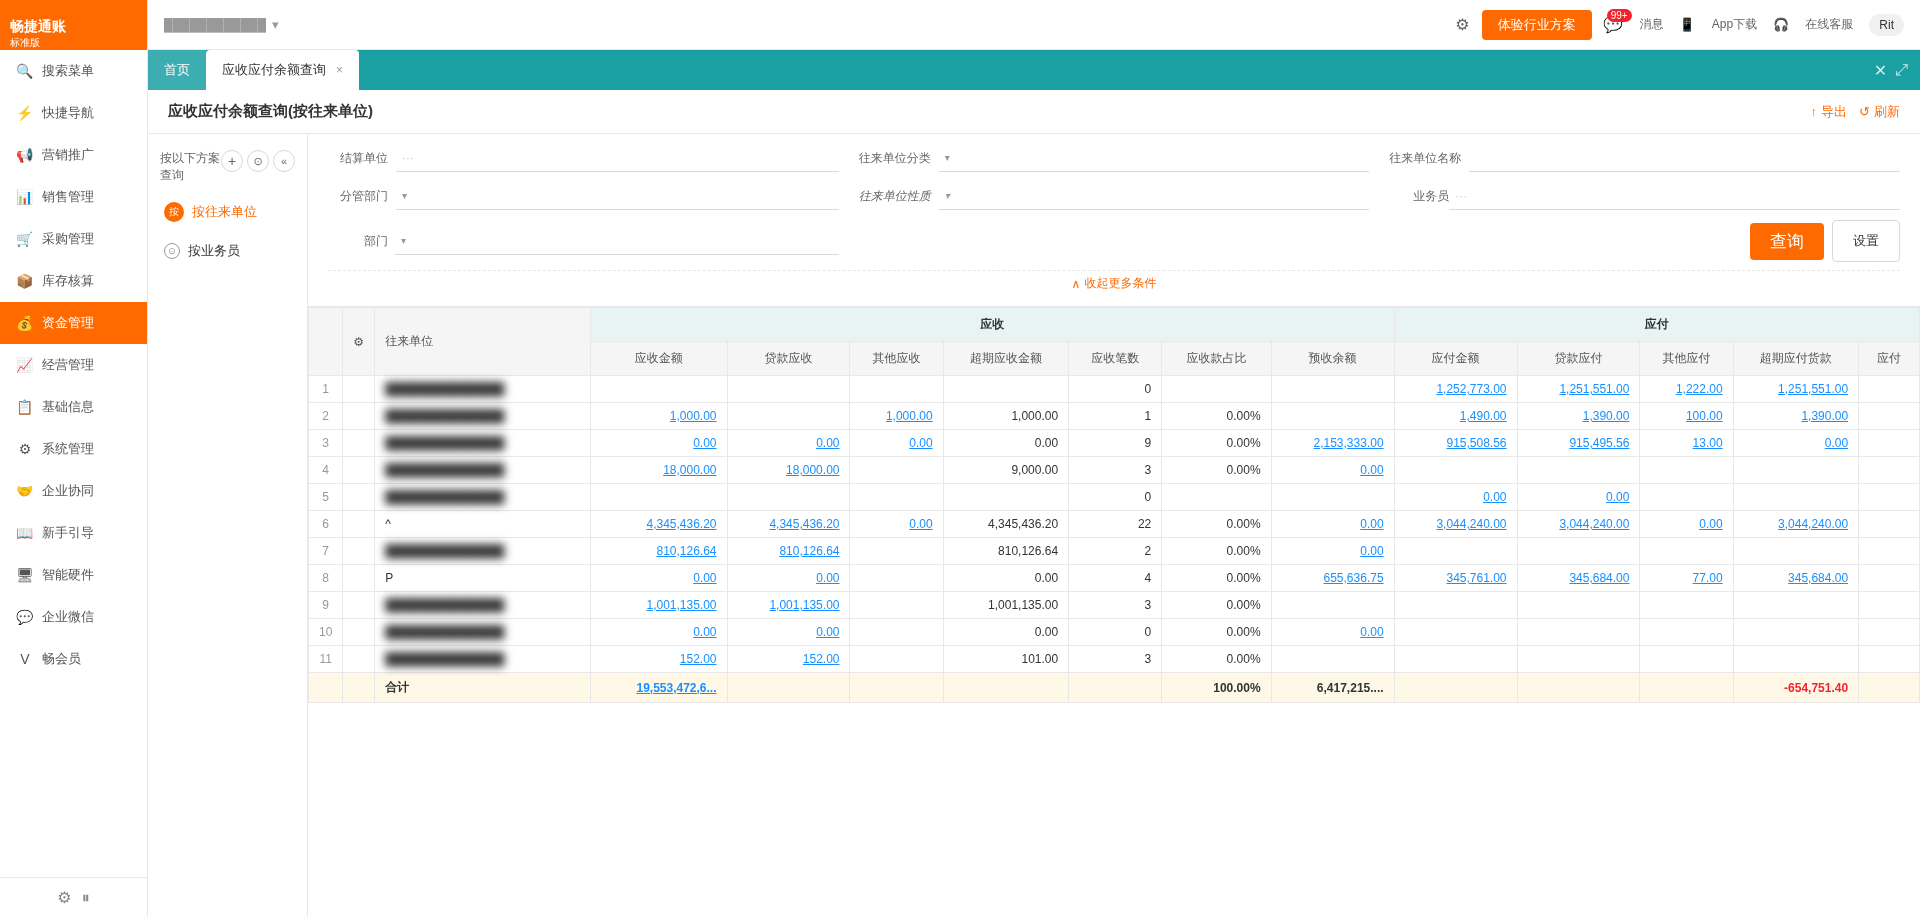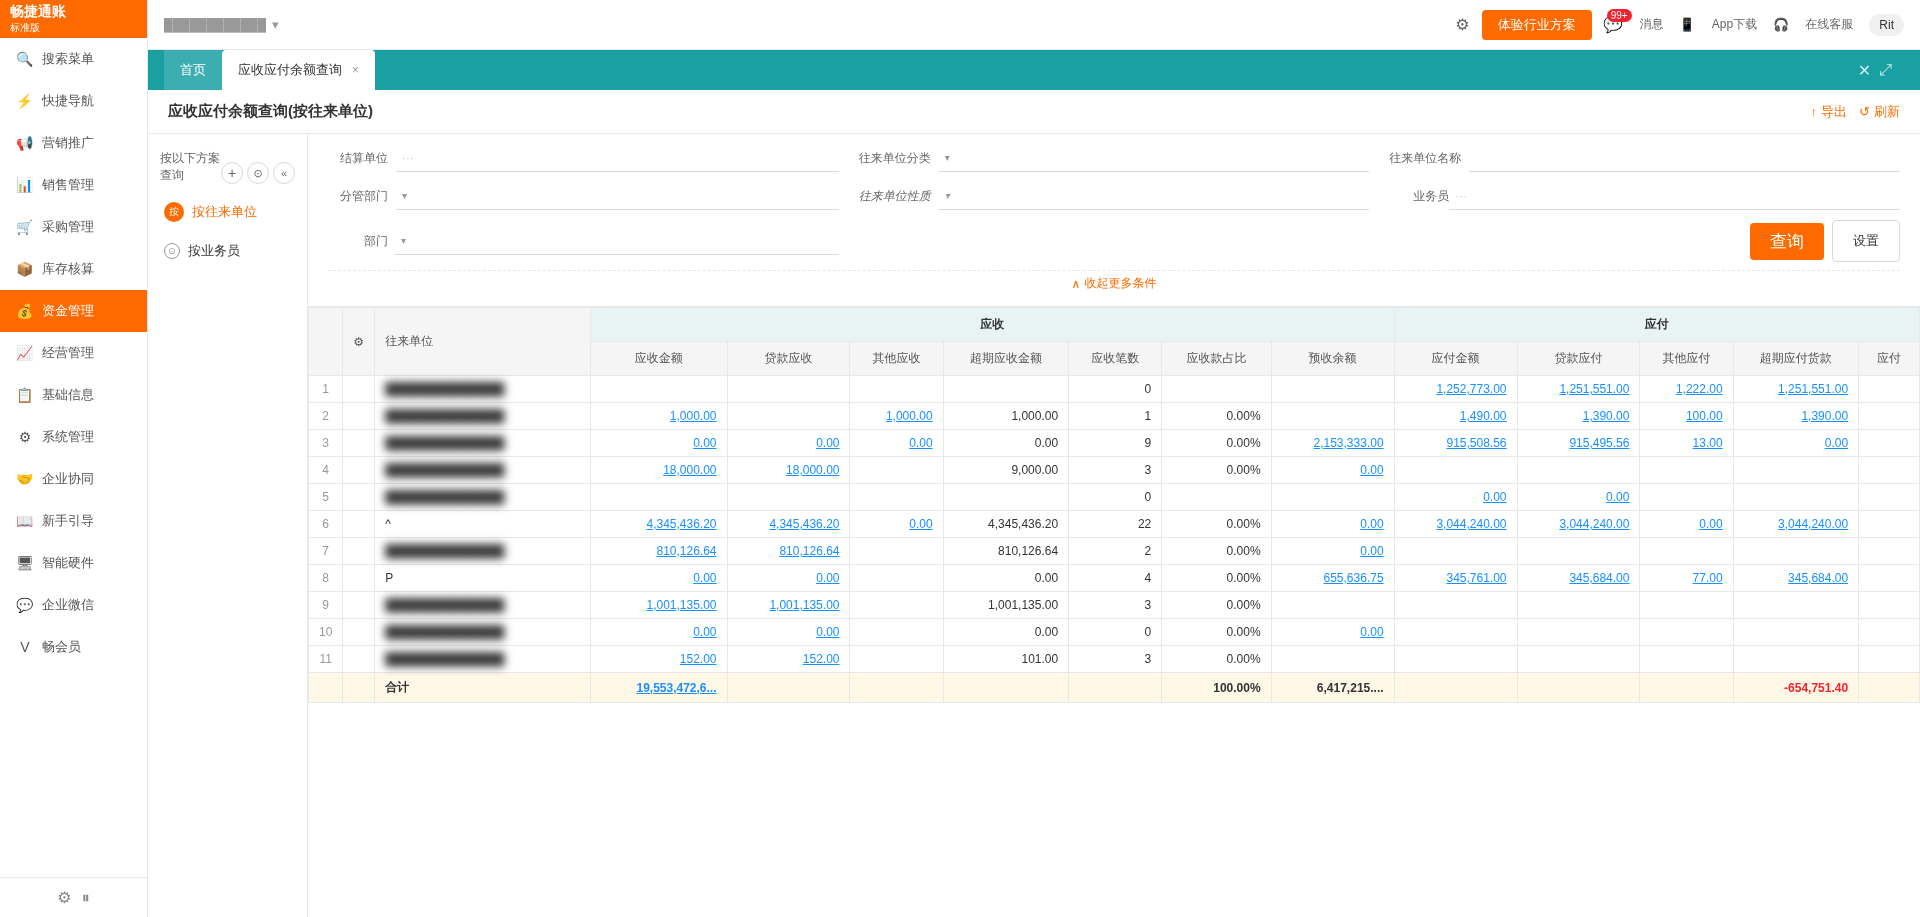--- a/index.html
+++ b/index.html
@@ -3,21 +3,21 @@
   <meta charset="utf-8">
   <style>
     * { box-sizing: border-box; margin: 0; padding: 0; }
     body { font-family: 'Microsoft YaHei', Arial, sans-serif; font-size: 12px; background: #f0f2f5; color: #333; overflow: hidden; }
 
     
     .app-container { display: flex; height: 917px; width: 1920px; }
 
     
     .sidebar { width: 148px; background: #fff; border-right: 1px solid #e8e8e8; display: flex; flex-direction: column; flex-shrink: 0; }
-    .sidebar-logo { height: 38px; background: #ff6a00; display: flex; align-items: center; padding: 0 10px; }
+    .sidebar-logo { height: 50px; background: #ff6a00; display: flex; align-items: flex-end; padding: 0 10px; }
     .sidebar-logo-text { color: #fff; font-size: 14px; font-weight: bold; }
     .sidebar-logo-sub { color: #fff; font-size: 10px; }
     .sidebar-menu { flex: 1; overflow-y: auto; }
     .sidebar-item { display: flex; align-items: center; padding: 12px 16px; cursor: pointer; color: #555; font-size: 13px; gap: 8px; }
     .sidebar-item.active { background: #ff6a00; color: #fff; border-radius: 0; }
     .sidebar-item .icon { width: 18px; height: 18px; display: flex; align-items: center; justify-content: center; font-size: 14px; }
     .sidebar-footer { border-top: 1px solid #e8e8e8; padding: 10px; display: flex; gap: 10px; align-items: center; justify-content: center; }
     .sidebar-footer-icon { cursor: pointer; color: #888; font-size: 16px; }
 
     
@@ -26,21 +26,21 @@
     
     .topbar { height: 50px; background: #fff; border-bottom: 1px solid #e8e8e8; display: flex; align-items: center; padding: 0 16px; gap: 12px; }
     .topbar-breadcrumb { display: flex; align-items: center; gap: 6px; color: #999; font-size: 13px; flex: 1; }
     .topbar-actions { display: flex; align-items: center; gap: 16px; }
     .topbar-btn-primary { background: #ff6a00; color: #fff; border: none; border-radius: 4px; padding: 6px 16px; cursor: pointer; font-size: 13px; }
     .topbar-icon { color: #666; cursor: pointer; font-size: 16px; position: relative; }
     .badge { background: #f5222d; color: #fff; border-radius: 8px; font-size: 10px; padding: 1px 4px; position: absolute; top: -6px; right: -8px; margin-left: 44px; }
     .topbar-gear { font-size: 16px; color: #666; cursor: pointer; }
 
     
-    .tabbar { height: 40px; background: #1a9fa3; display: flex; align-items: center; padding: 0 16px; }
+    .tabbar { height: 40px; background: #1a9fa3; display: flex; align-items: center; padding: 0 0; }
     .tab { padding: 0 16px; height: 40px; display: flex; align-items: center; cursor: pointer; color: rgba(255,255,255,0.8); font-size: 13px; gap: 6px; }
     .tab.home { background: rgba(255,255,255,0.15); color: #fff; }
     .tab.active { background: #fff; color: #333; border-radius: 4px 4px 0 0; }
     .tab-close { font-size: 12px; color: #999; margin-left: 4px; }
     .tabbar-controls { margin-left: auto; display: flex; align-items: center; gap: 8px; padding-right: 12px; }
     .tabbar-ctrl-btn { color: rgba(255,255,255,0.8); cursor: pointer; font-size: 16px; }
 
     
     .content { flex: 1; overflow: hidden; display: flex; flex-direction: column; background: #f5f5f5; }
 
@@ -196,21 +196,21 @@
           <div class="btn-refresh">
             <span>↺</span>
             <span>刷新</span>
           </div>
         </div>
       </div>
 
       <div style="display:flex; flex:1; overflow:hidden;">
 
         <div style="width:160px; background:#fff; border-right:1px solid #e8e8e8; padding-top:8px; flex-shrink:0;">
-          <div style="padding:8px 12px; display:flex; align-items:flex-end; ">
+          <div style="padding:8px 12px; display:flex; align-items:flex-start; ">
             <span style="color:#666; font-size:12px;">按以下方案查询</span>
             <div style="display:flex; gap:4px;">
               <div class="filter-icon-btn">+</div>
               <div class="filter-icon-btn" style="font-size:11px;">⊙</div>
               <div class="filter-icon-btn" style="font-size:11px;">«</div>
             </div>
           </div>
           <div class="side-nav-item active">
             <div style="width:20px; height:20px; background:#ff6a00; border-radius:50%; display:flex; align-items:center; justify-content:center; color:#fff; font-size:10px; flex-shrink:0;">按</div>
             <span>按往来单位</span>

